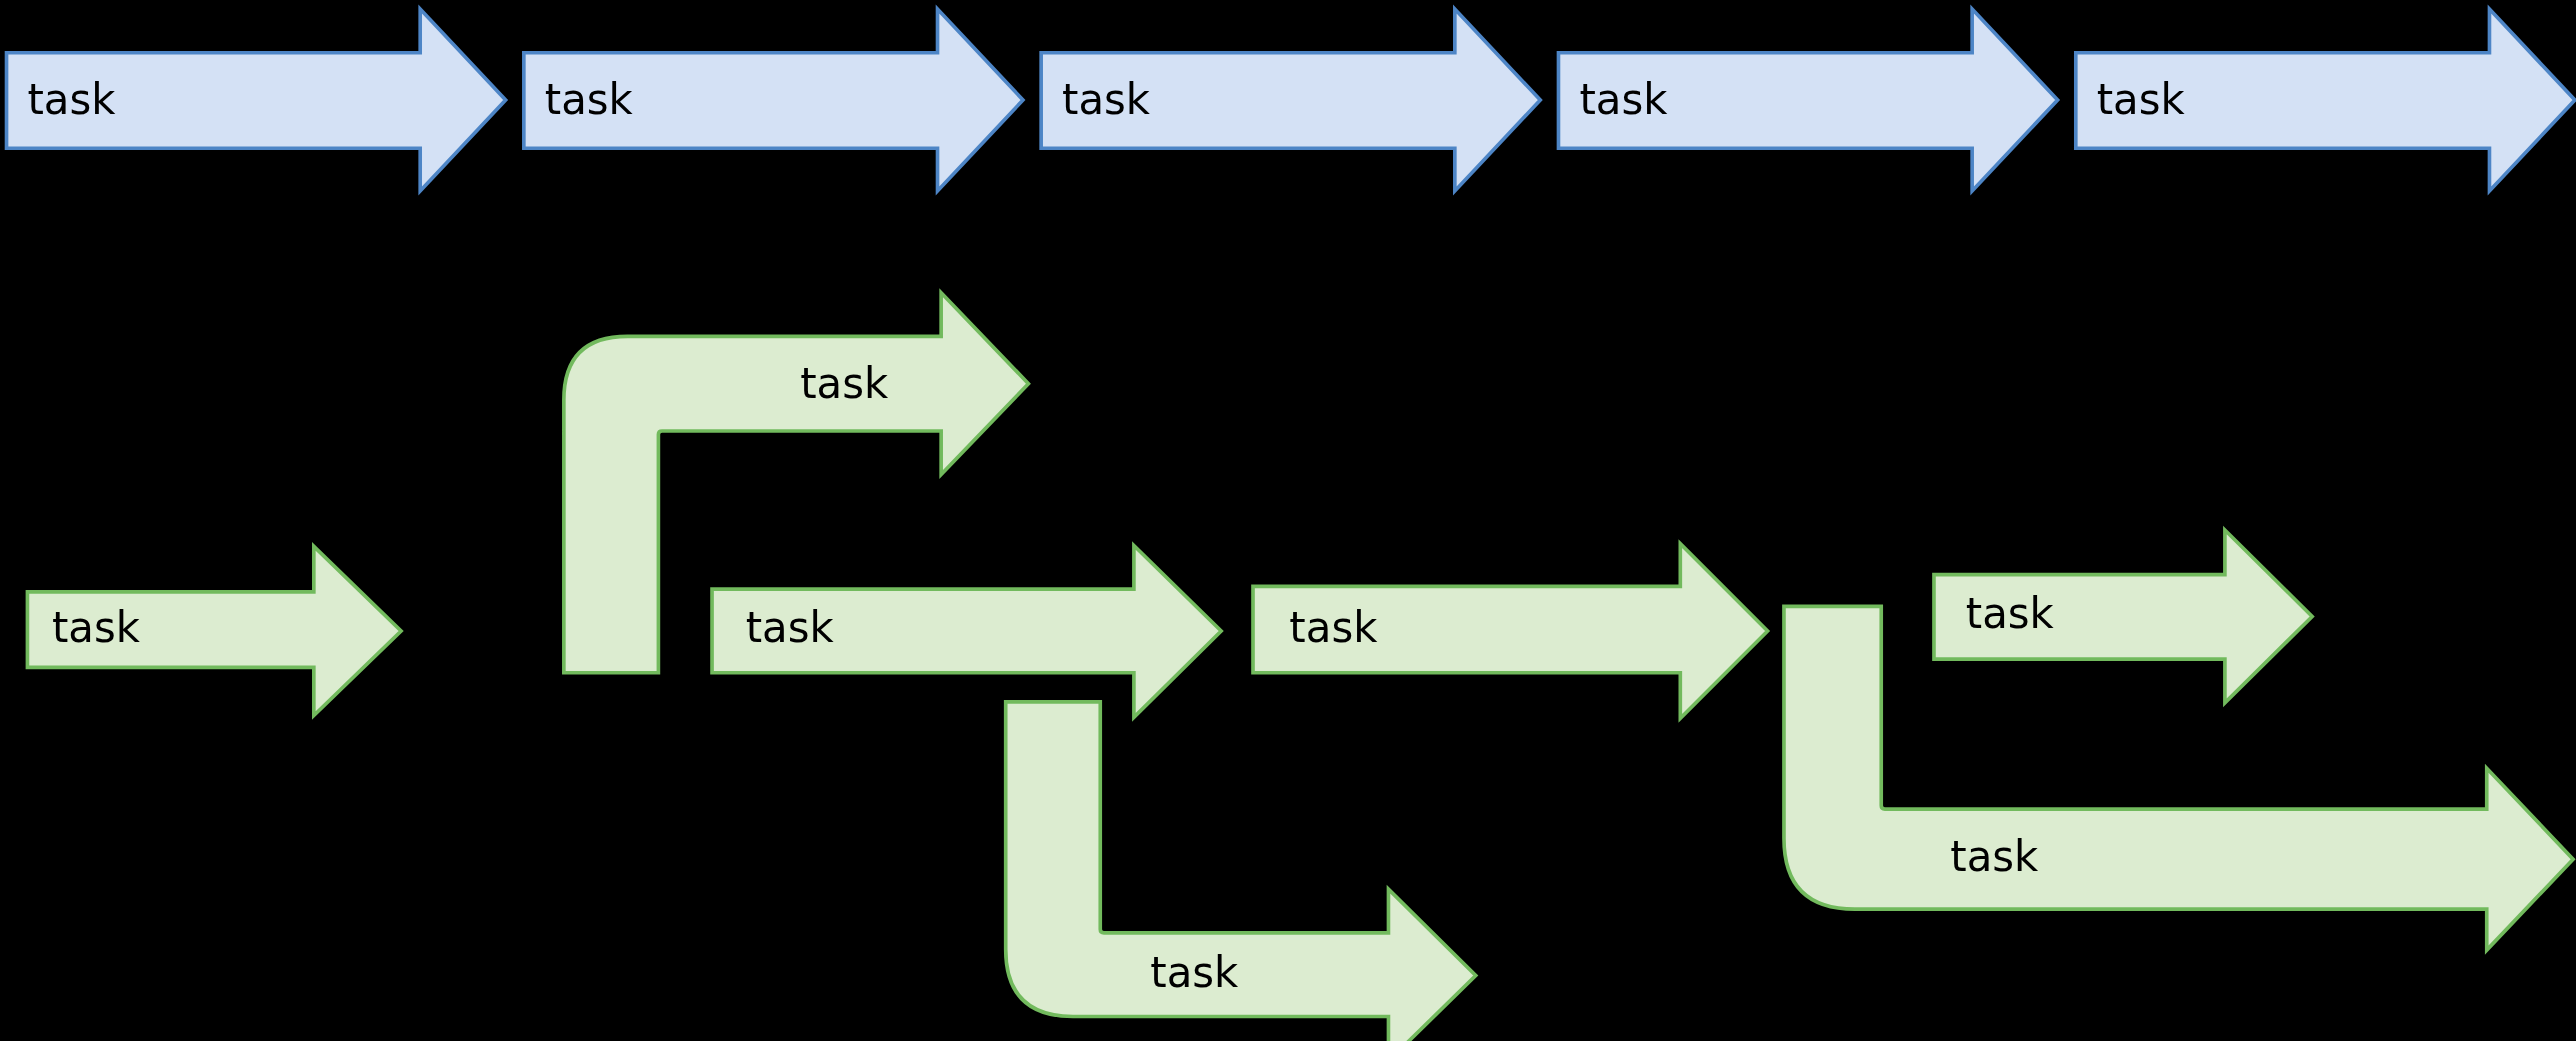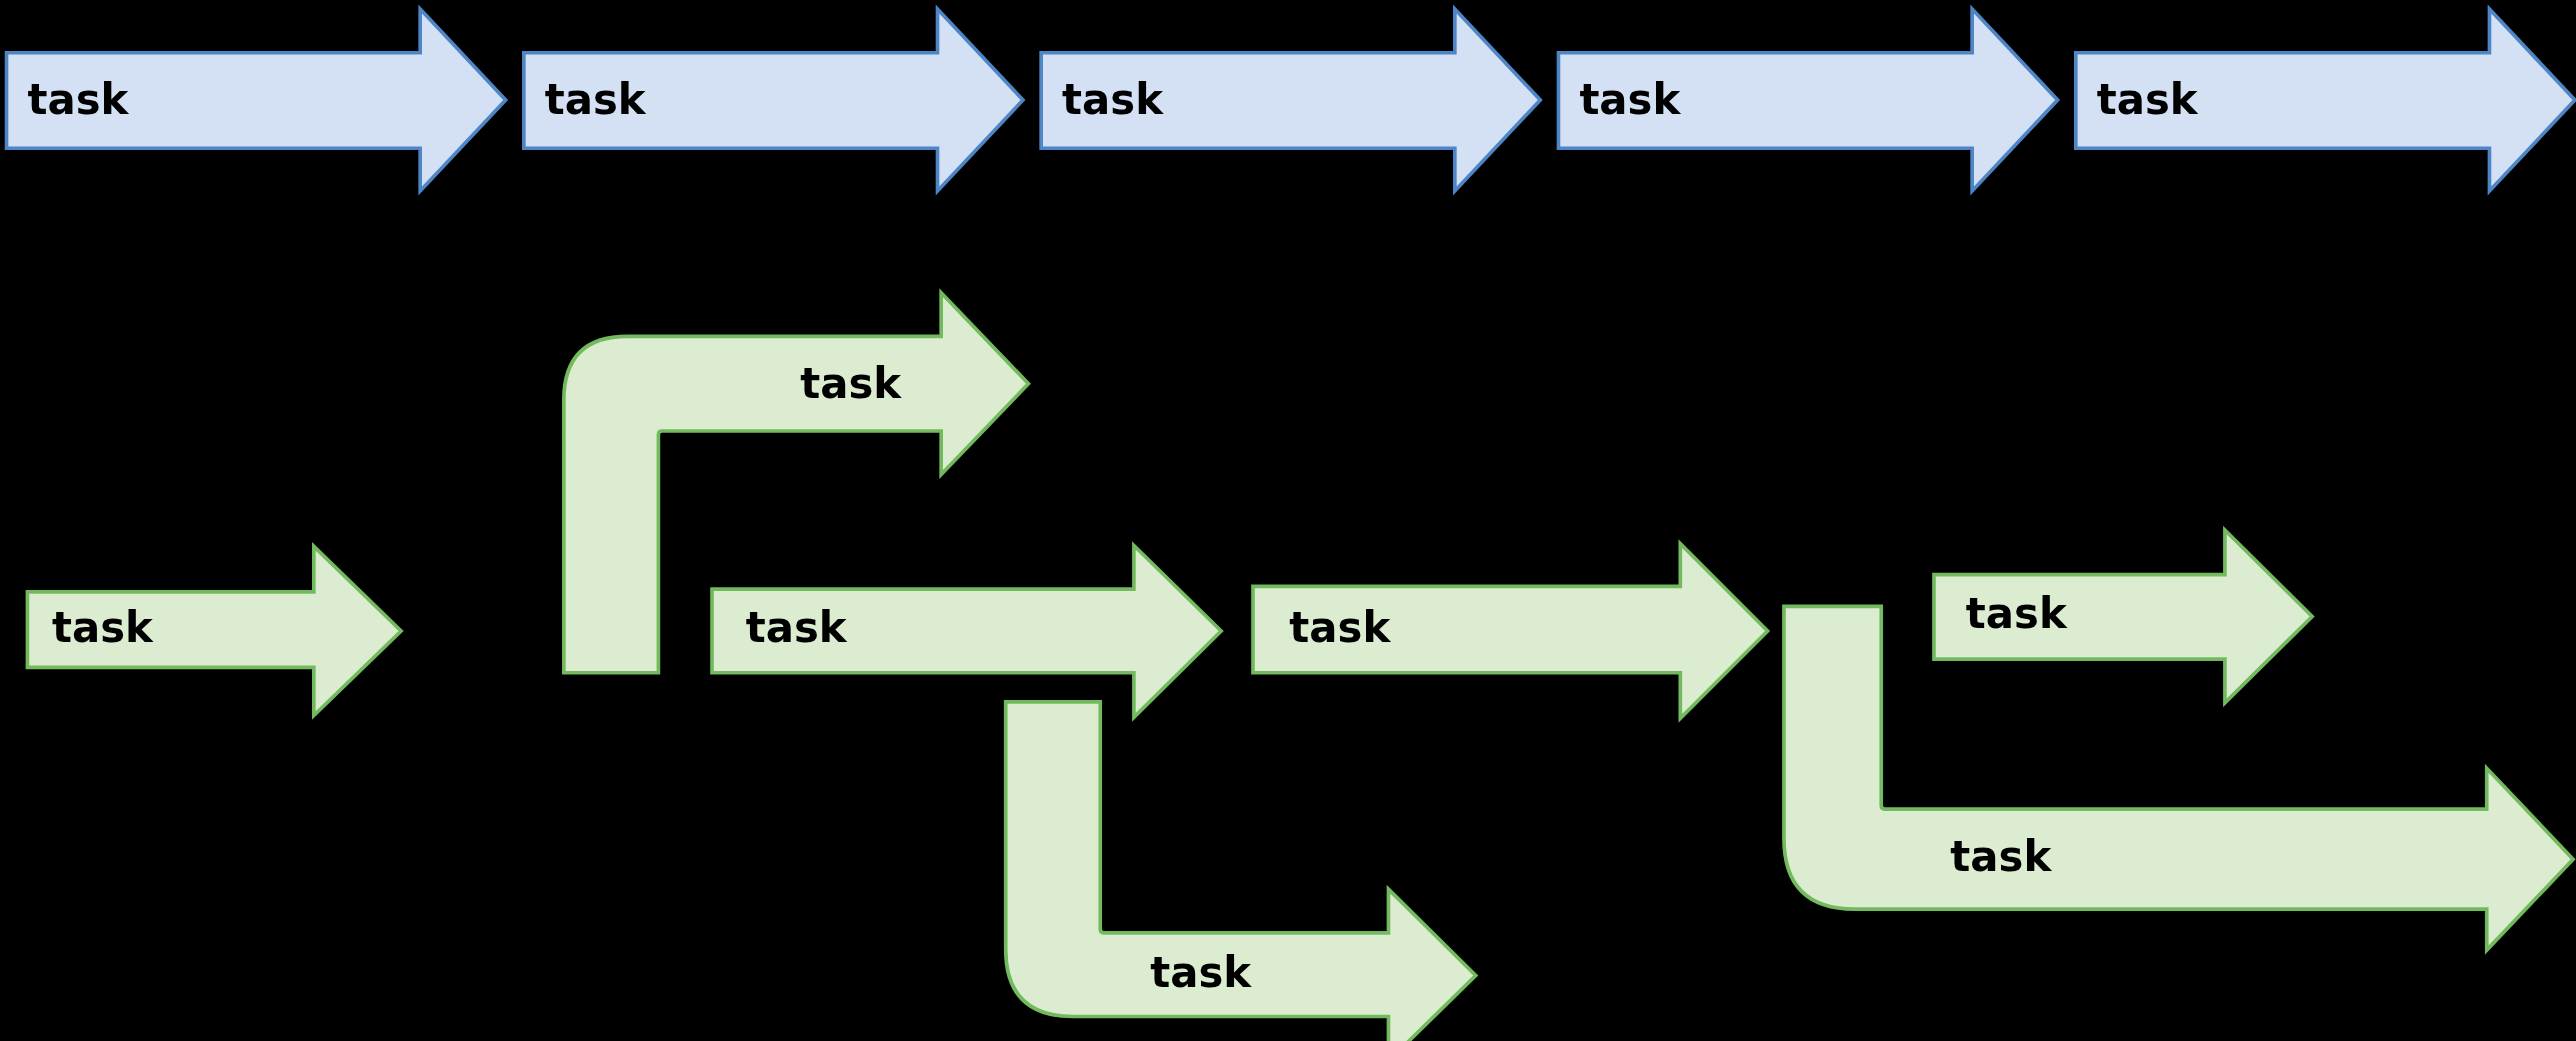--- a/index.html
+++ b/index.html
@@ -11,21 +11,20 @@
     width: 2576px;
     height: 1041px;
     overflow: hidden;
     font-family: "DejaVu Sans", sans-serif;
   }
   #canvas {
     position: relative;
     width: 2576px;
     height: 1041px;
     background: #000000;
-    font-weight: bold;
   }
   svg#diagram {
     display: block;
     width: 2576px;
     height: 1041px;
   }
   .arrow-shape {
     stroke-width: 4;
     stroke-linejoin: miter;
   }

